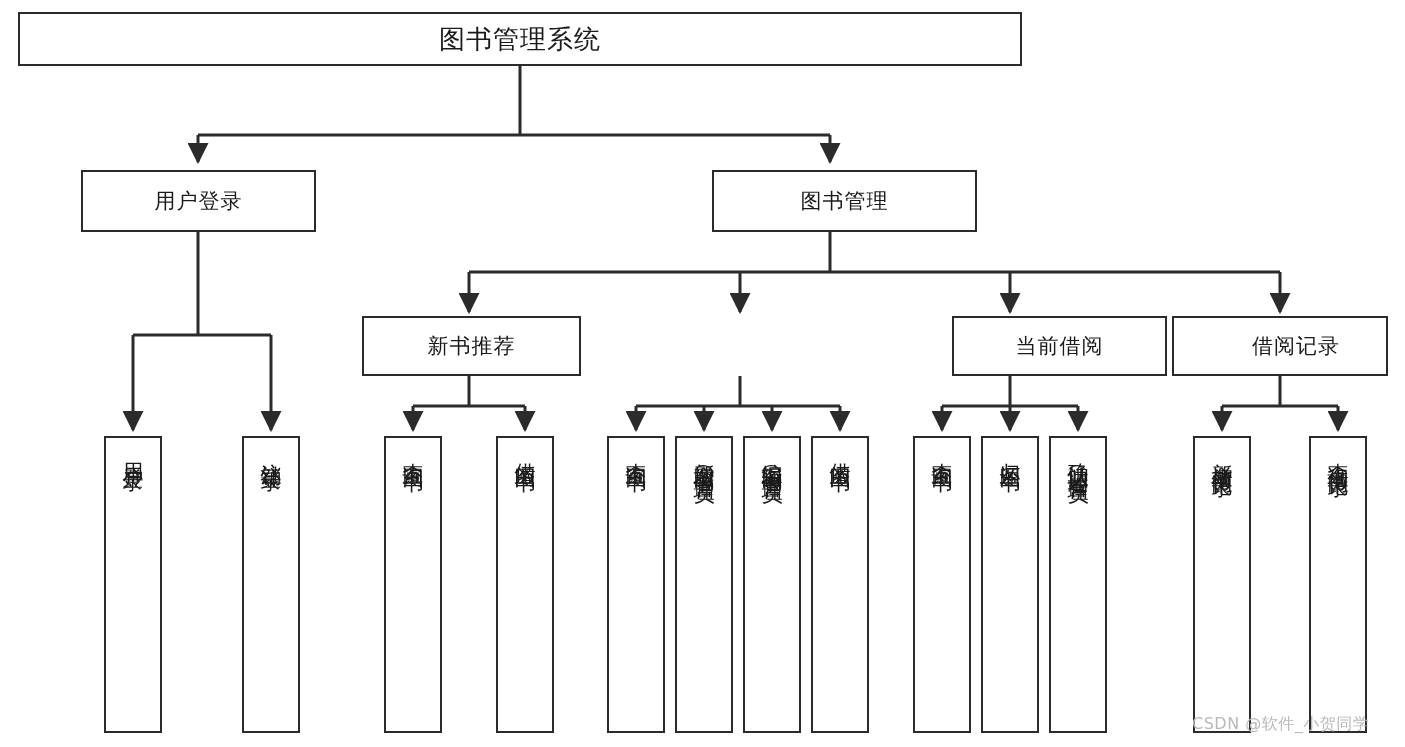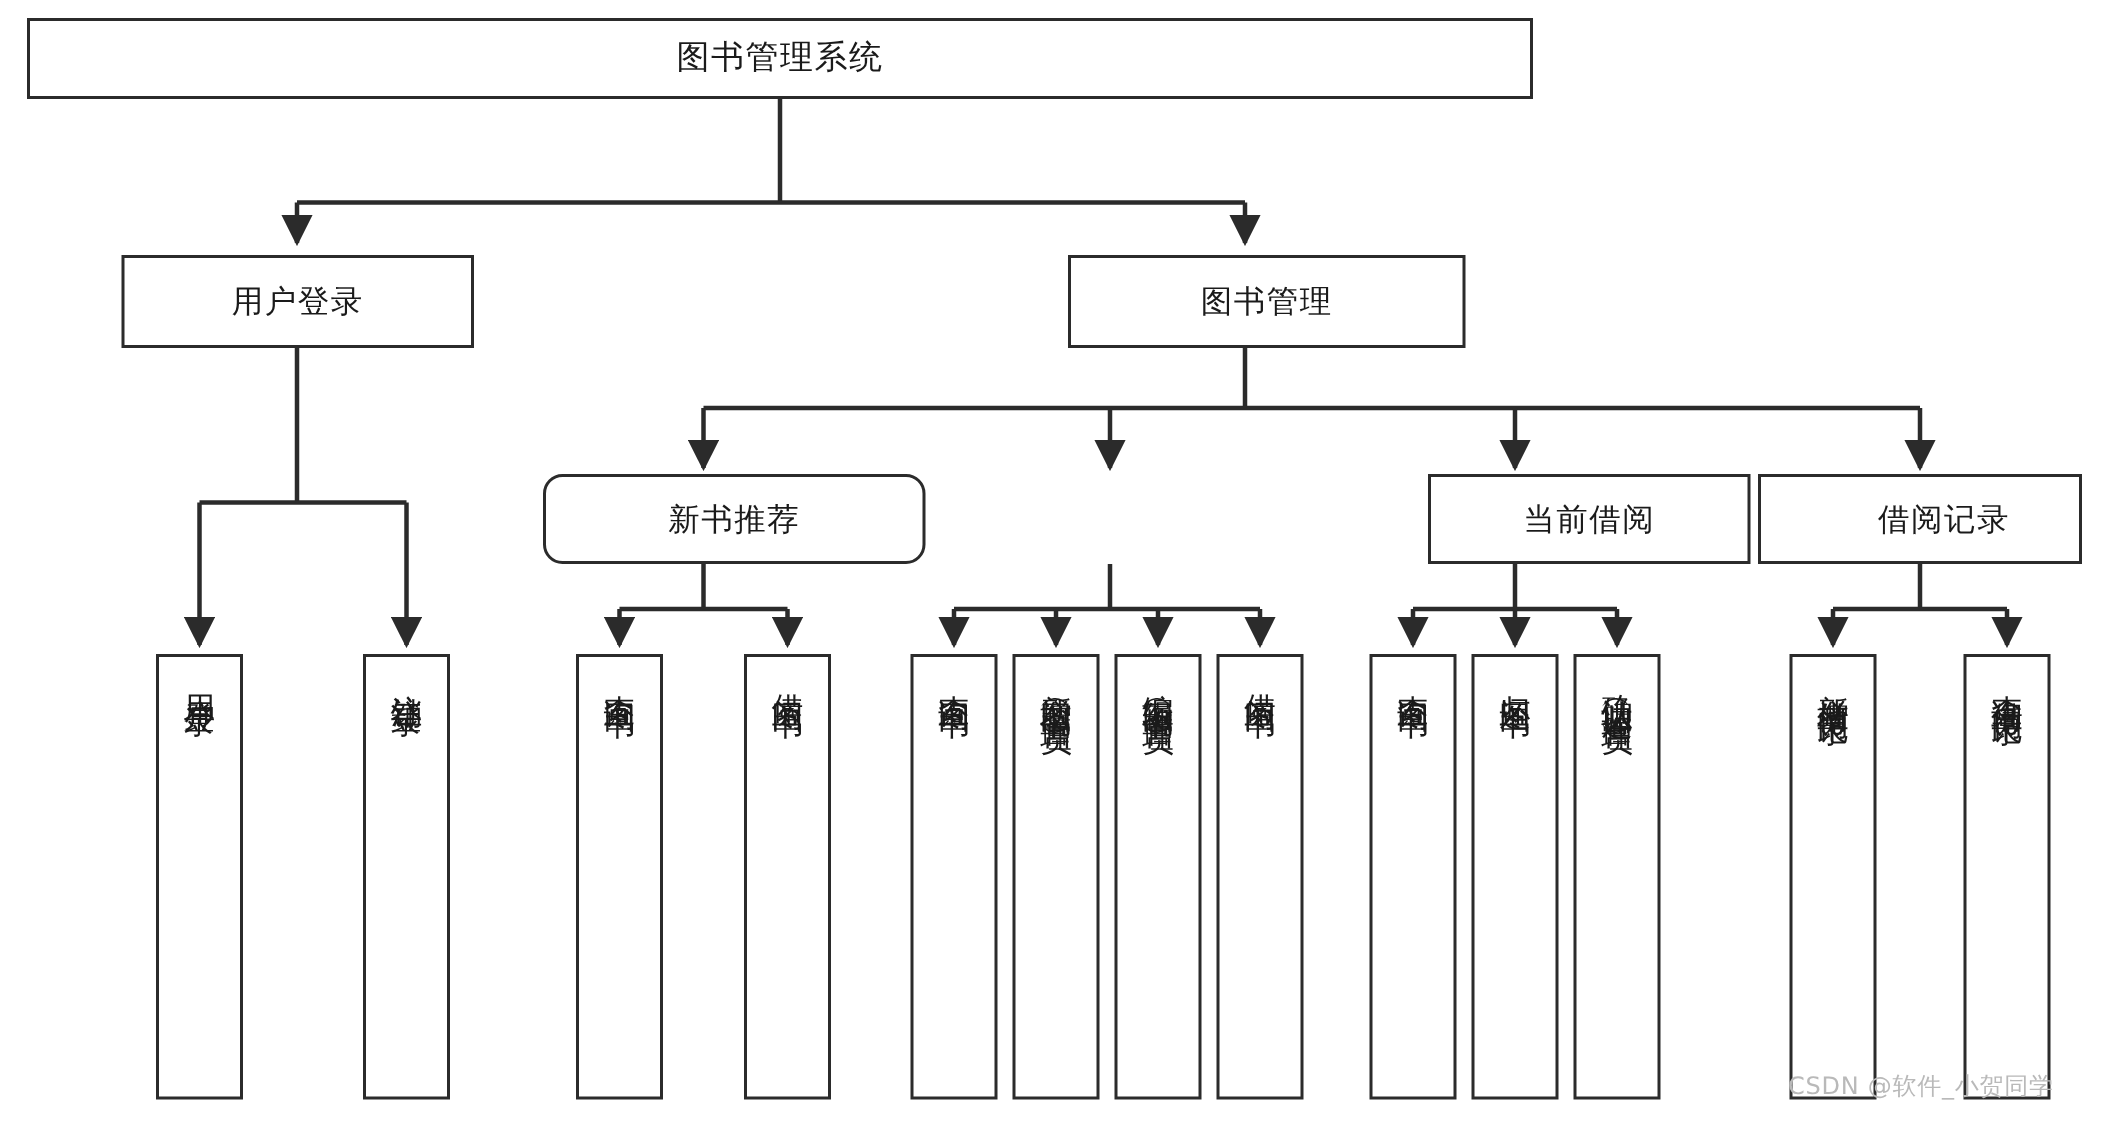--- a/index.html
+++ b/index.html
@@ -41,21 +41,21 @@
     text-align: center;
     line-height: 1.18;
   }
   
   .node.horiz .node-label {
     font-size: 21px;
     letter-spacing: 1px;
     white-space: nowrap;
   }
   .node.root .node-label {
-    font-size: 22px;
+    font-size: 26px;
   }
   
   .node.vert {
     align-items: flex-start;
     justify-content: center;
     padding-top: 8px;
   }
   .node.vert .node-label {
     writing-mode: vertical-rl;
     text-orientation: upright;
@@ -131,21 +131,21 @@
     <span class="node-label">图书管理系统</span>
   </div>
 
   <div class="node horiz" style="left:81px; top:170px; width:235px; height:62px;">
     <span class="node-label">用户登录</span>
   </div>
   <div class="node horiz" style="left:712px; top:170px; width:265px; height:62px;">
     <span class="node-label">图书管理</span>
   </div>
 
-  <div class="node horiz" style="left:362px; top:316px; width:255px; height:60px;border-radius:13px;">
+  <div class="node horiz" style="left:362px; top:316px; width:219px; height:60px;">
     <span class="node-label">新书推荐</span>
   </div>
   <div class="node horiz" style="left:952px; top:316px; width:215px; height:60px;">
     <span class="node-label">当前借阅</span>
   </div>
   <div class="node horiz" style="left:1172px; top:316px; width:216px; height:60px;padding-left:32px;">
     <span class="node-label">借阅记录</span>
   </div>
 
   <div class="node vert" style="left:104px; top:436px; width:58px; height:297px;">

